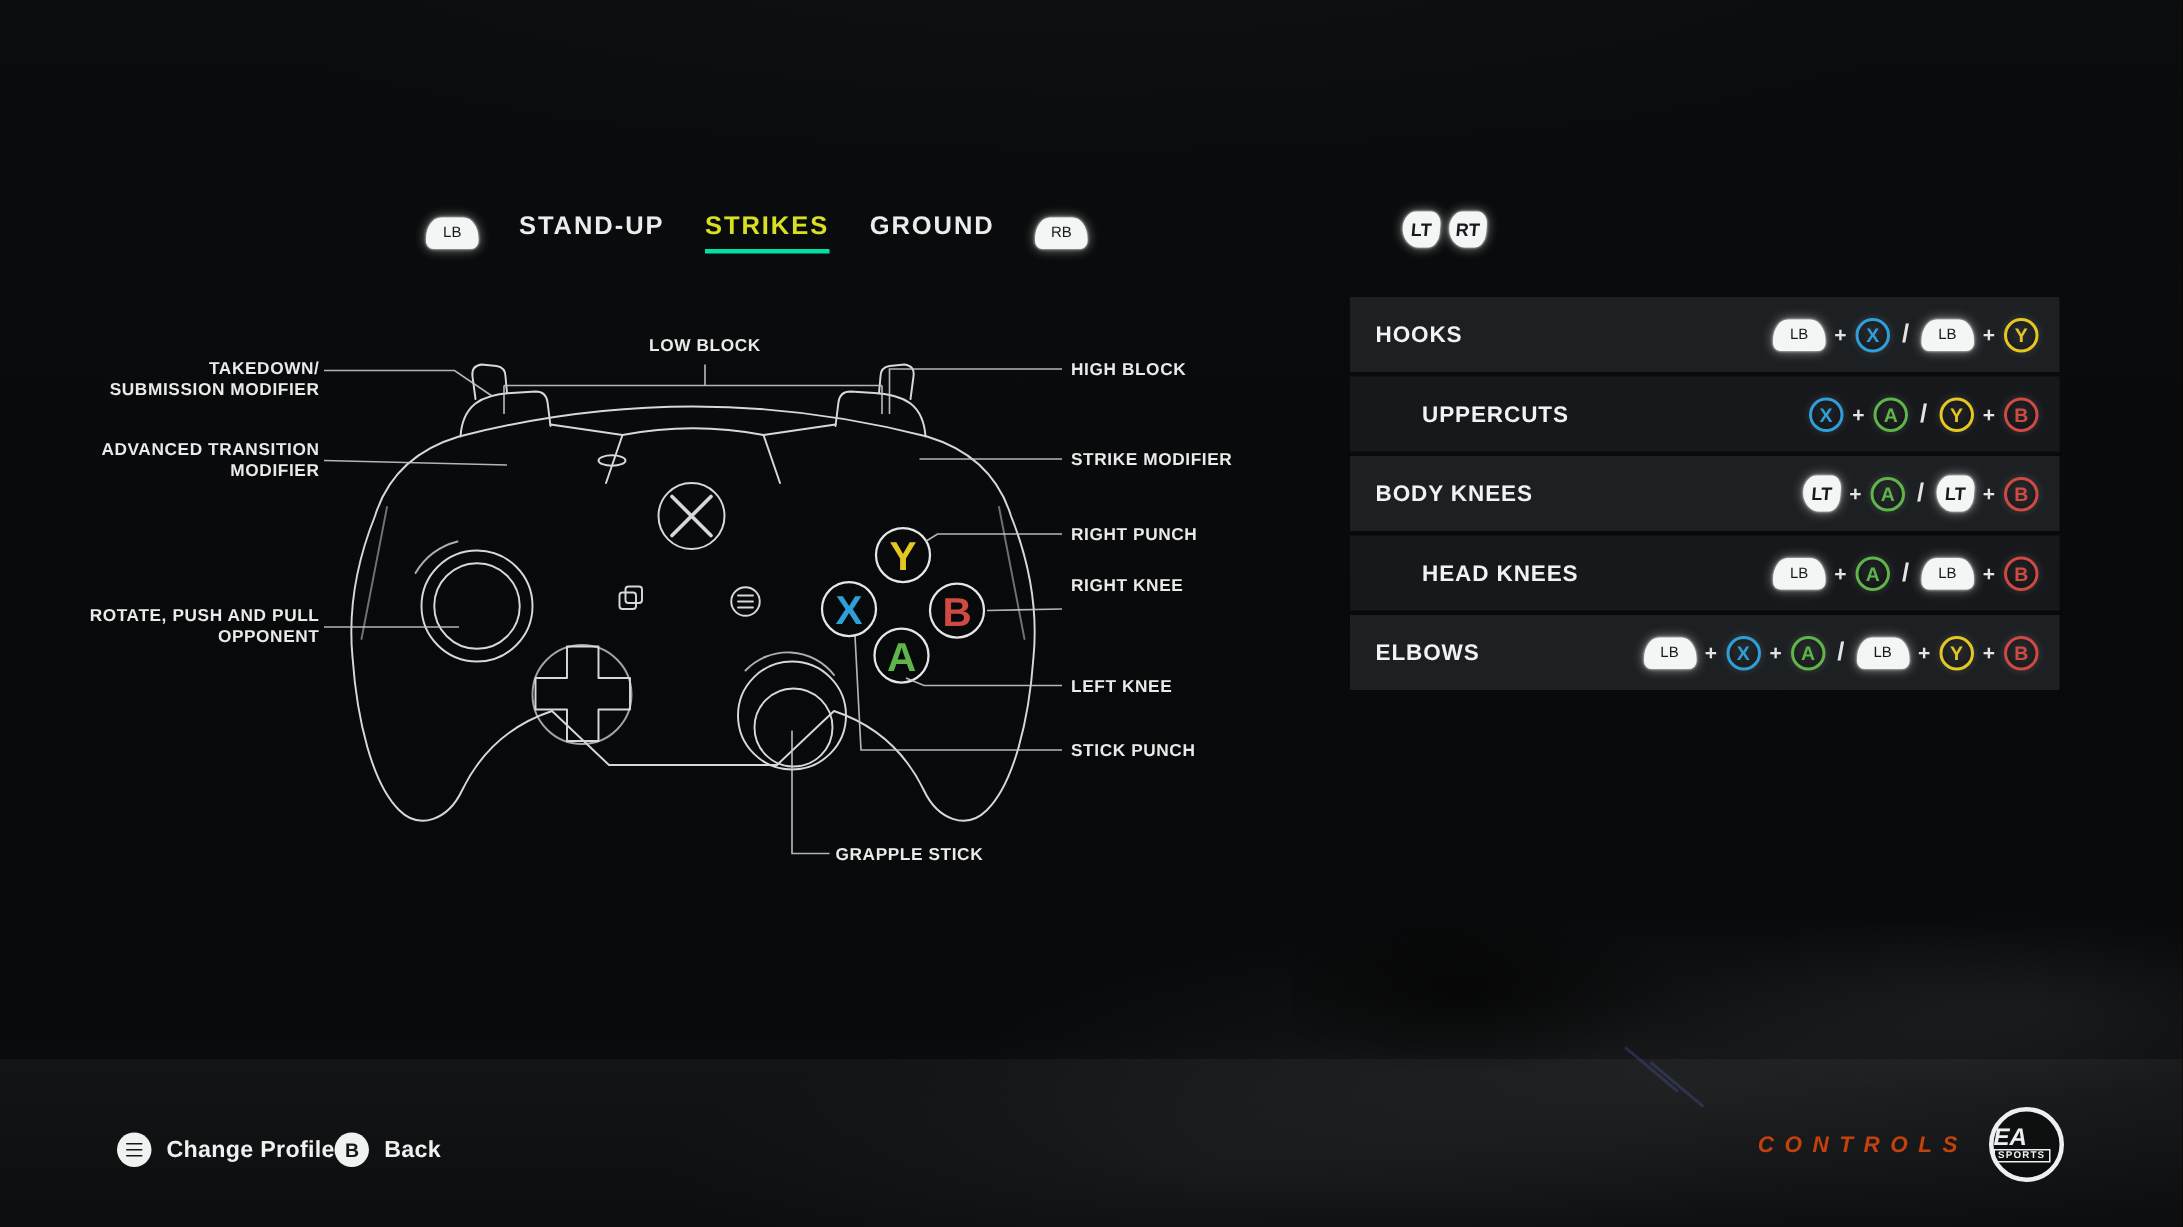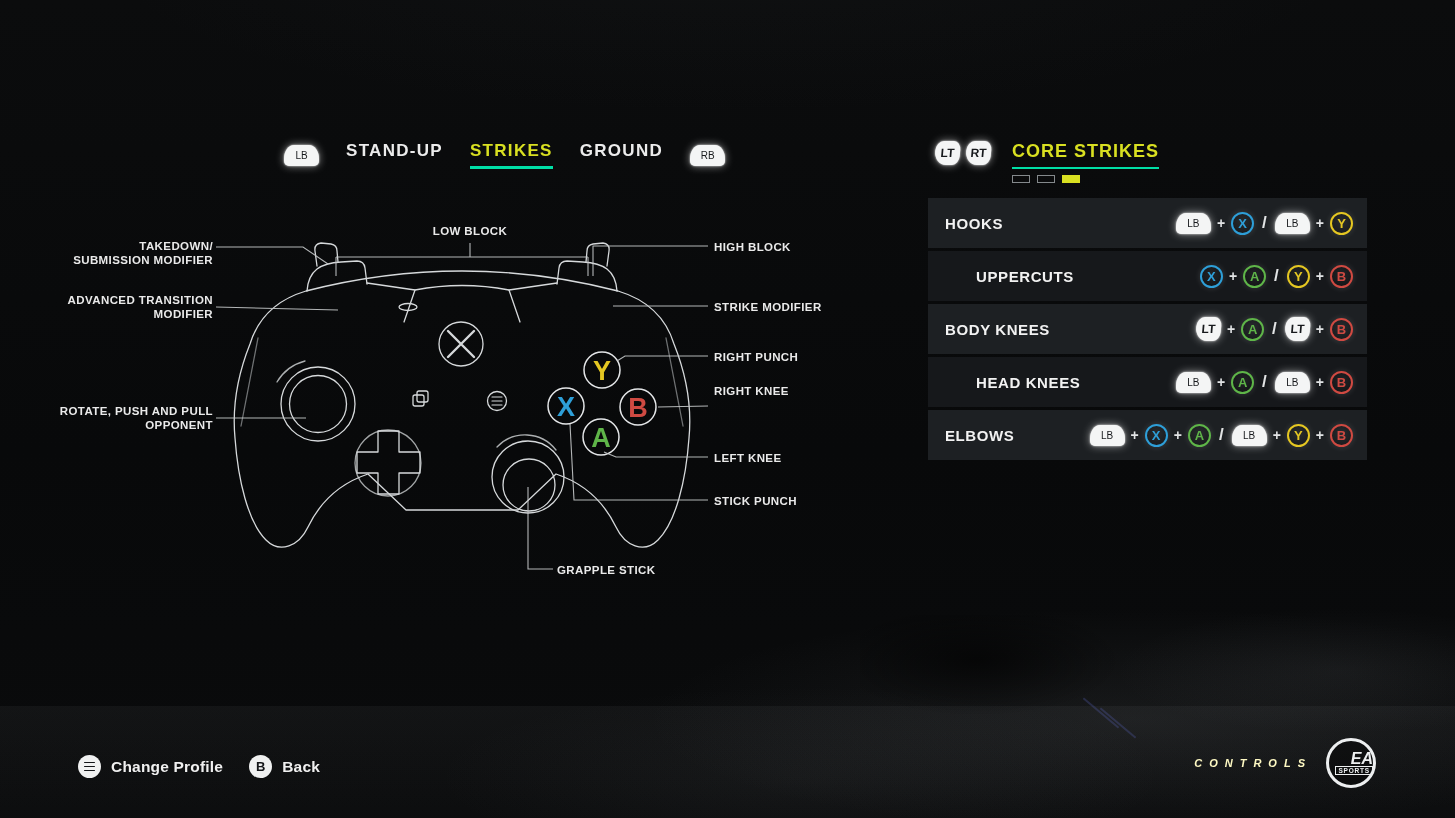--- a/index.html
+++ b/index.html
@@ -41,49 +41,49 @@
 
   
   .panel-header{position:absolute;left:935px;top:141px;display:flex;align-items:flex-start;gap:6px;}
   .panel-title-wrap{margin-left:15px;display:flex;flex-direction:column;}
   .panel-title{font-size:18px;font-weight:bold;letter-spacing:1px;color:var(--accent);
     padding-bottom:5px;border-bottom:2px solid var(--teal);width:fit-content;}
   .dots{display:flex;gap:7px;margin-top:6px;}
   .dot{width:16px;height:6px;border:1px solid #84898c;background:transparent;}
   .dot.active{background:var(--accent);border-color:var(--accent);}
 
-  .rows{position:absolute;left:928px;top:198px;width:439px;}
+  .rows{position:absolute;left:900px;top:198px;width:473px;}
   .row{display:flex;justify-content:space-between;align-items:center;height:50px;
        margin-bottom:3px;padding:0 14px 0 17px;background:#1d2023;}
   .row.alt{background:#16181b;padding-left:48px;}
   .row-label{font-size:15px;font-weight:bold;letter-spacing:0.6px;color:#f2f2f2;}
   .combo{display:flex;align-items:center;gap:6px;}
   .plus{color:#e2e4e5;font-size:14px;font-weight:bold;}
   .slash{color:#e2e4e5;font-size:17px;font-weight:bold;margin:0 2px;}
 
   
   .dlabel{position:absolute;font-size:11.5px;font-weight:bold;color:#eaeaea;
     letter-spacing:0.4px;line-height:14px;white-space:pre-line;}
   .ra{text-align:right;}
   #diagram-svg{position:absolute;left:0;top:0;pointer-events:none;}
 
   
-  .footer-left{position:absolute;left:78px;top:755px;display:flex;align-items:flex-end;gap:26px;}
+  .footer-left{position:absolute;left:78px;top:755px;display:flex;align-items:flex-end;}
   .hint{display:flex;align-items:center;gap:10px;}
   .circle-btn{width:23px;height:23px;border-radius:50%;background:#f0f1f1;display:flex;
     flex-direction:column;align-items:center;justify-content:center;color:#141619;
     font-weight:bold;font-size:13px;gap:2.2px;flex:none;}
   .bar{width:11px;height:1.8px;background:#141619;border-radius:1px;}
   .hint-label{font-size:15.5px;font-weight:bold;color:#f0f0f0;letter-spacing:0.2px;}
 
   .footer-right{position:absolute;right:79px;top:738px;display:flex;align-items:center;gap:14px;}
-  .controls-label{font-size:11px;font-weight:bold;font-style:italic;letter-spacing:7px;
-    color:#fef9c3;text-align:center;}
+  .controls-label{font-size:15px;font-weight:bold;font-style:italic;letter-spacing:7px;
+    color:#c2410c;text-align:center;}
   .ea-logo{width:44px;height:44px;border:3px solid #edeff0;border-radius:50%;display:flex;
-    flex-direction:column;align-items:flex-end;justify-content:center;color:#edeff0;
+    flex-direction:column;align-items:flex-start;justify-content:center;color:#edeff0;
     background:rgba(0,0,0,0.35);}
   .ea-top{font-size:16px;line-height:13px;font-weight:bold;font-style:italic;letter-spacing:0;}
   .ea-bottom{font-size:6.5px;font-weight:bold;letter-spacing:0.8px;border:1px solid #edeff0;
     padding:0 2px;margin-top:1px;}
 </style>
 </head>
 <body>
 
 <div class="stage">
   <div class="mat-band"></div>
@@ -96,28 +96,20 @@
   <span class="bumper">LB</span>
   <span class="tab">STAND-UP</span>
   <span class="tab active">STRIKES</span>
   <span class="tab">GROUND</span>
   <span class="bumper">RB</span>
 </div>
 
 <div class="panel-header">
   <span class="trigger">LT</span>
   <span class="trigger">RT</span>
-  <div class="panel-title-wrap">
-    <span class="panel-title">CORE STRIKES</span>
-    <div class="dots">
-        <span class="dot"></span>
-        <span class="dot"></span>
-        <span class="dot active"></span>
-      </div>
-  </div>
 </div>
 
 <div class="rows">
     <div class="row">
       <span class="row-label">HOOKS</span>
       <span class="combo">
         <span class="bumper">LB</span>
         <span class="plus">+</span>
         <span class="face" style="--c: #2e9fd8;">X</span>
         <span class="slash">/</span>

